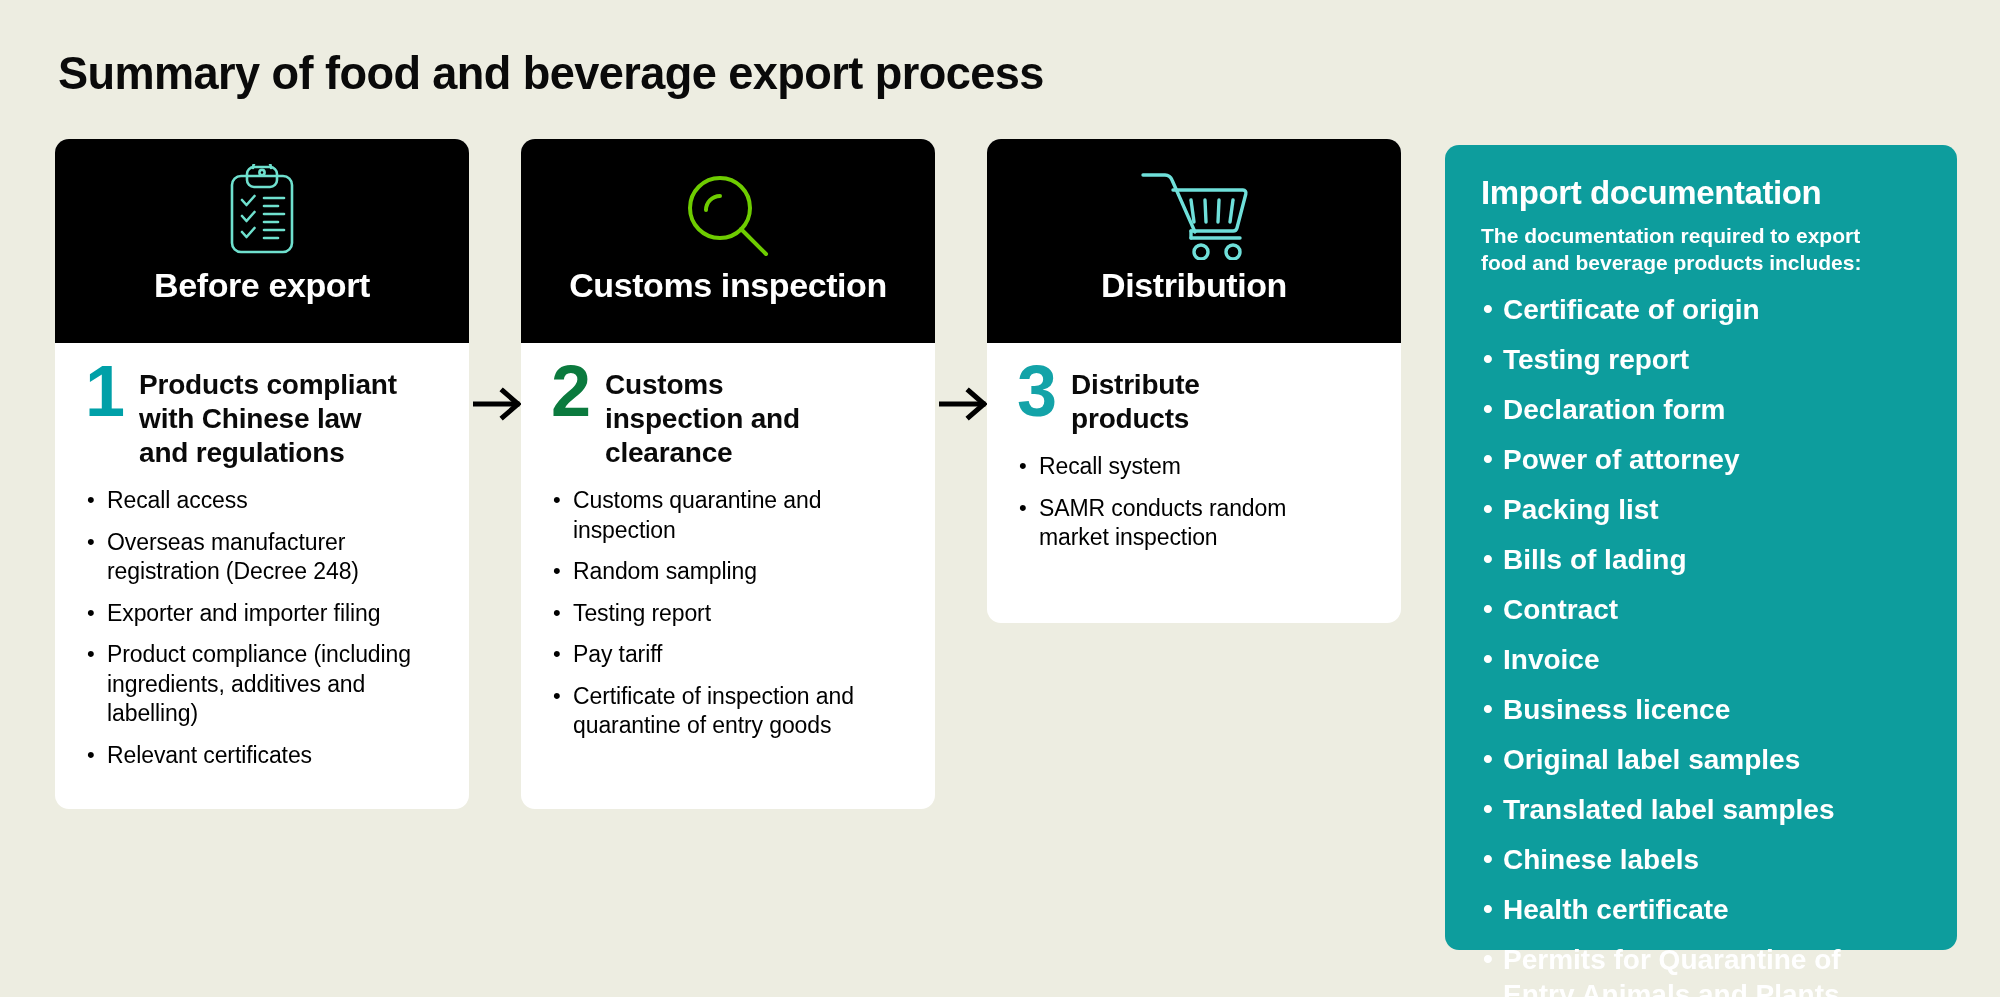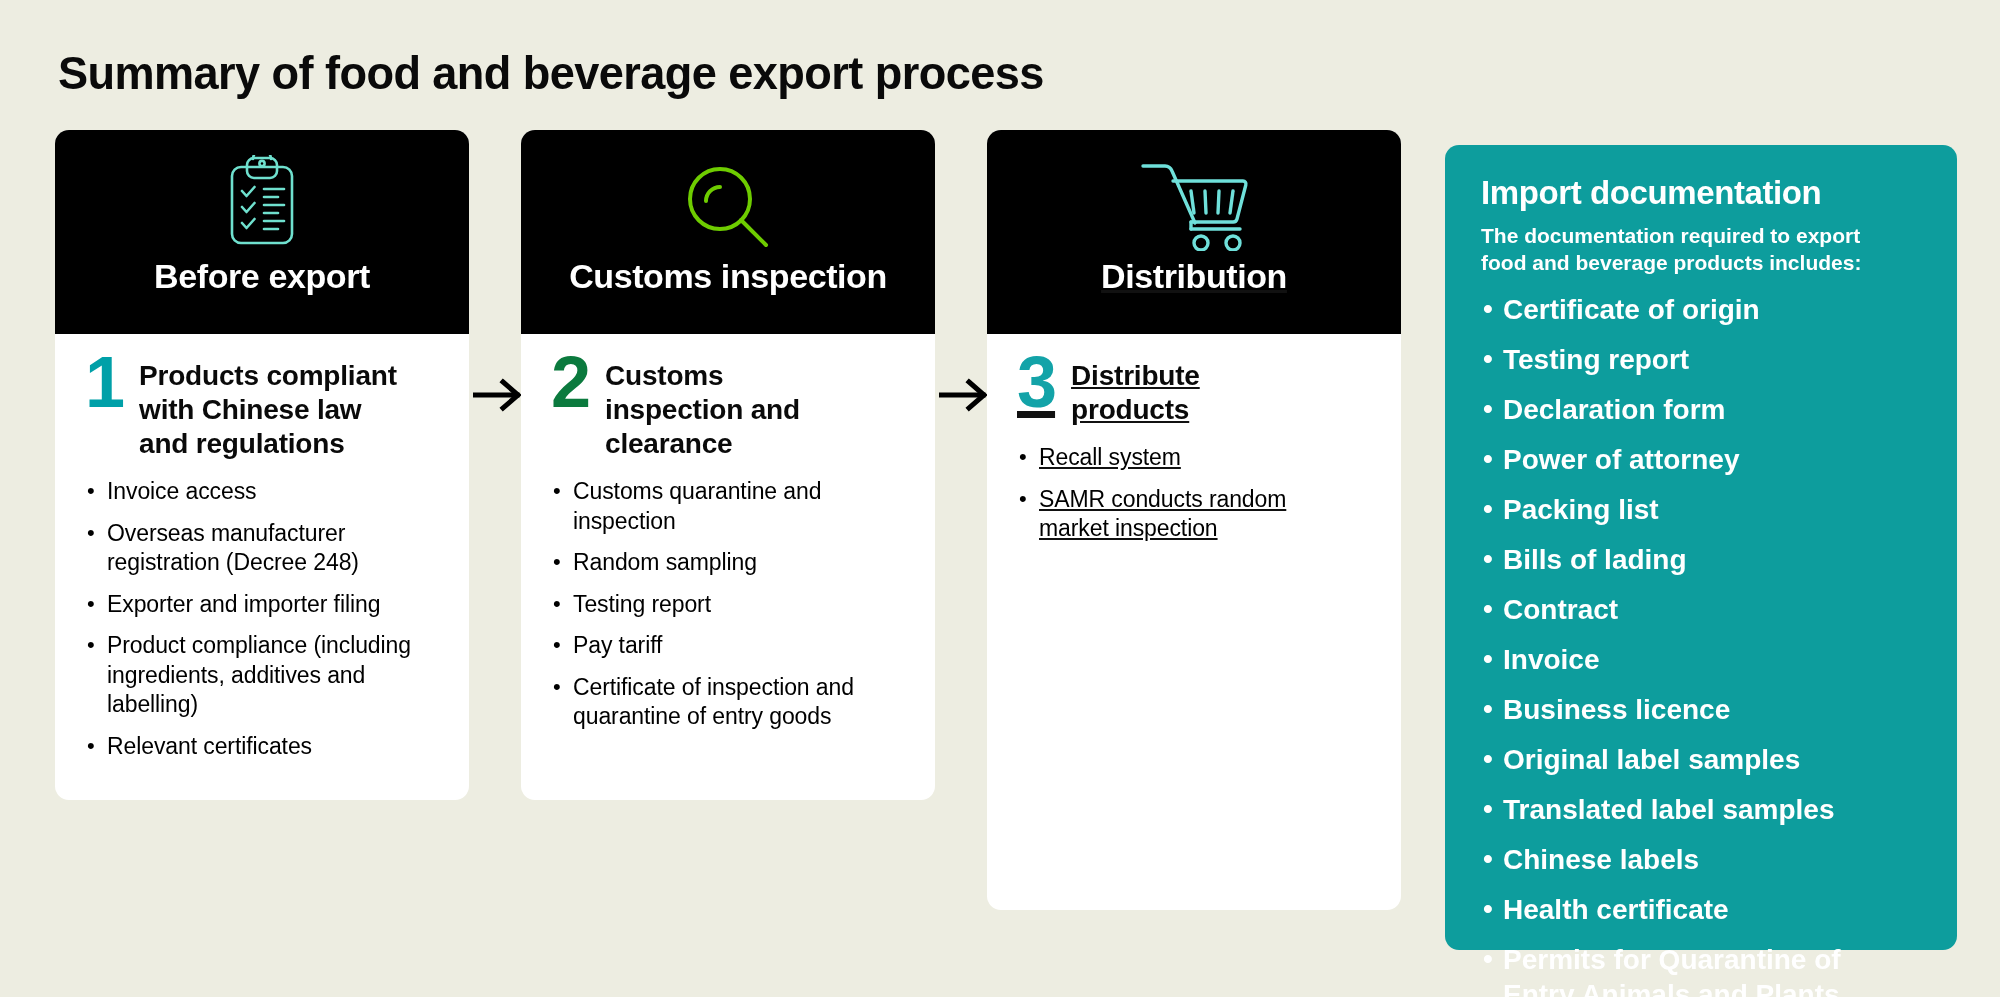--- a/index.html
+++ b/index.html
@@ -29,39 +29,39 @@
     color: #0A0A0A;
     white-space: nowrap;
     transform: scaleX(0.96);
     transform-origin: left center;
   }
 
   
   .flow {
     position: absolute;
     left: 55px;
-    top: 130px;
+    top: 139px;
     width: 1345px;
     height: 670px;
   }
 
   .card {
     position: absolute;
     top: 0;
     width: 414px;
     background: #FFFFFF;
     border-radius: 14px;
     overflow: hidden;
     display: flex;
     flex-direction: column;
     box-shadow: 0 0 0 0 rgba(0,0,0,0);
   }
   .card-1 { left: 0px;   height: 670px; }
   .card-2 { left: 466px; height: 670px; }
-  .card-3 { left: 932px; height: 780px; text-decoration: underline; }
+  .card-3 { left: 932px; height: 484px; }
 
   .card-header {
     background: #000000;
     height: 204px;
     position: relative;
     flex: 0 0 auto;
     display: flex;
     flex-direction: column;
     align-items: center;
     justify-content: flex-start;
@@ -221,21 +221,21 @@
         </svg>
       </div>
       <div class="card-header-title">Before export</div>
     </div>
     <div class="card-body">
       <div class="step-row">
         <div class="step-number" style="color:#00A0A8">1</div>
         <div class="step-heading">Products compliant with Chinese law and regulations</div>
       </div>
       <ul class="bullets">
-        <li>Invoice access</li>
+        <li>Recall access</li>
         <li>Overseas manufacturer registration (Decree 248)</li>
         <li>Exporter and importer filing</li>
         <li>Product compliance (including ingredients, additives and labelling)</li>
         <li>Relevant certificates</li>
       </ul>
     </div>
   </div>
 
   <div class="arrow arrow-1">
     <svg width="52" height="34" viewBox="0 0 52 34" fill="none" stroke="#000000" stroke-width="5" stroke-linecap="square">

